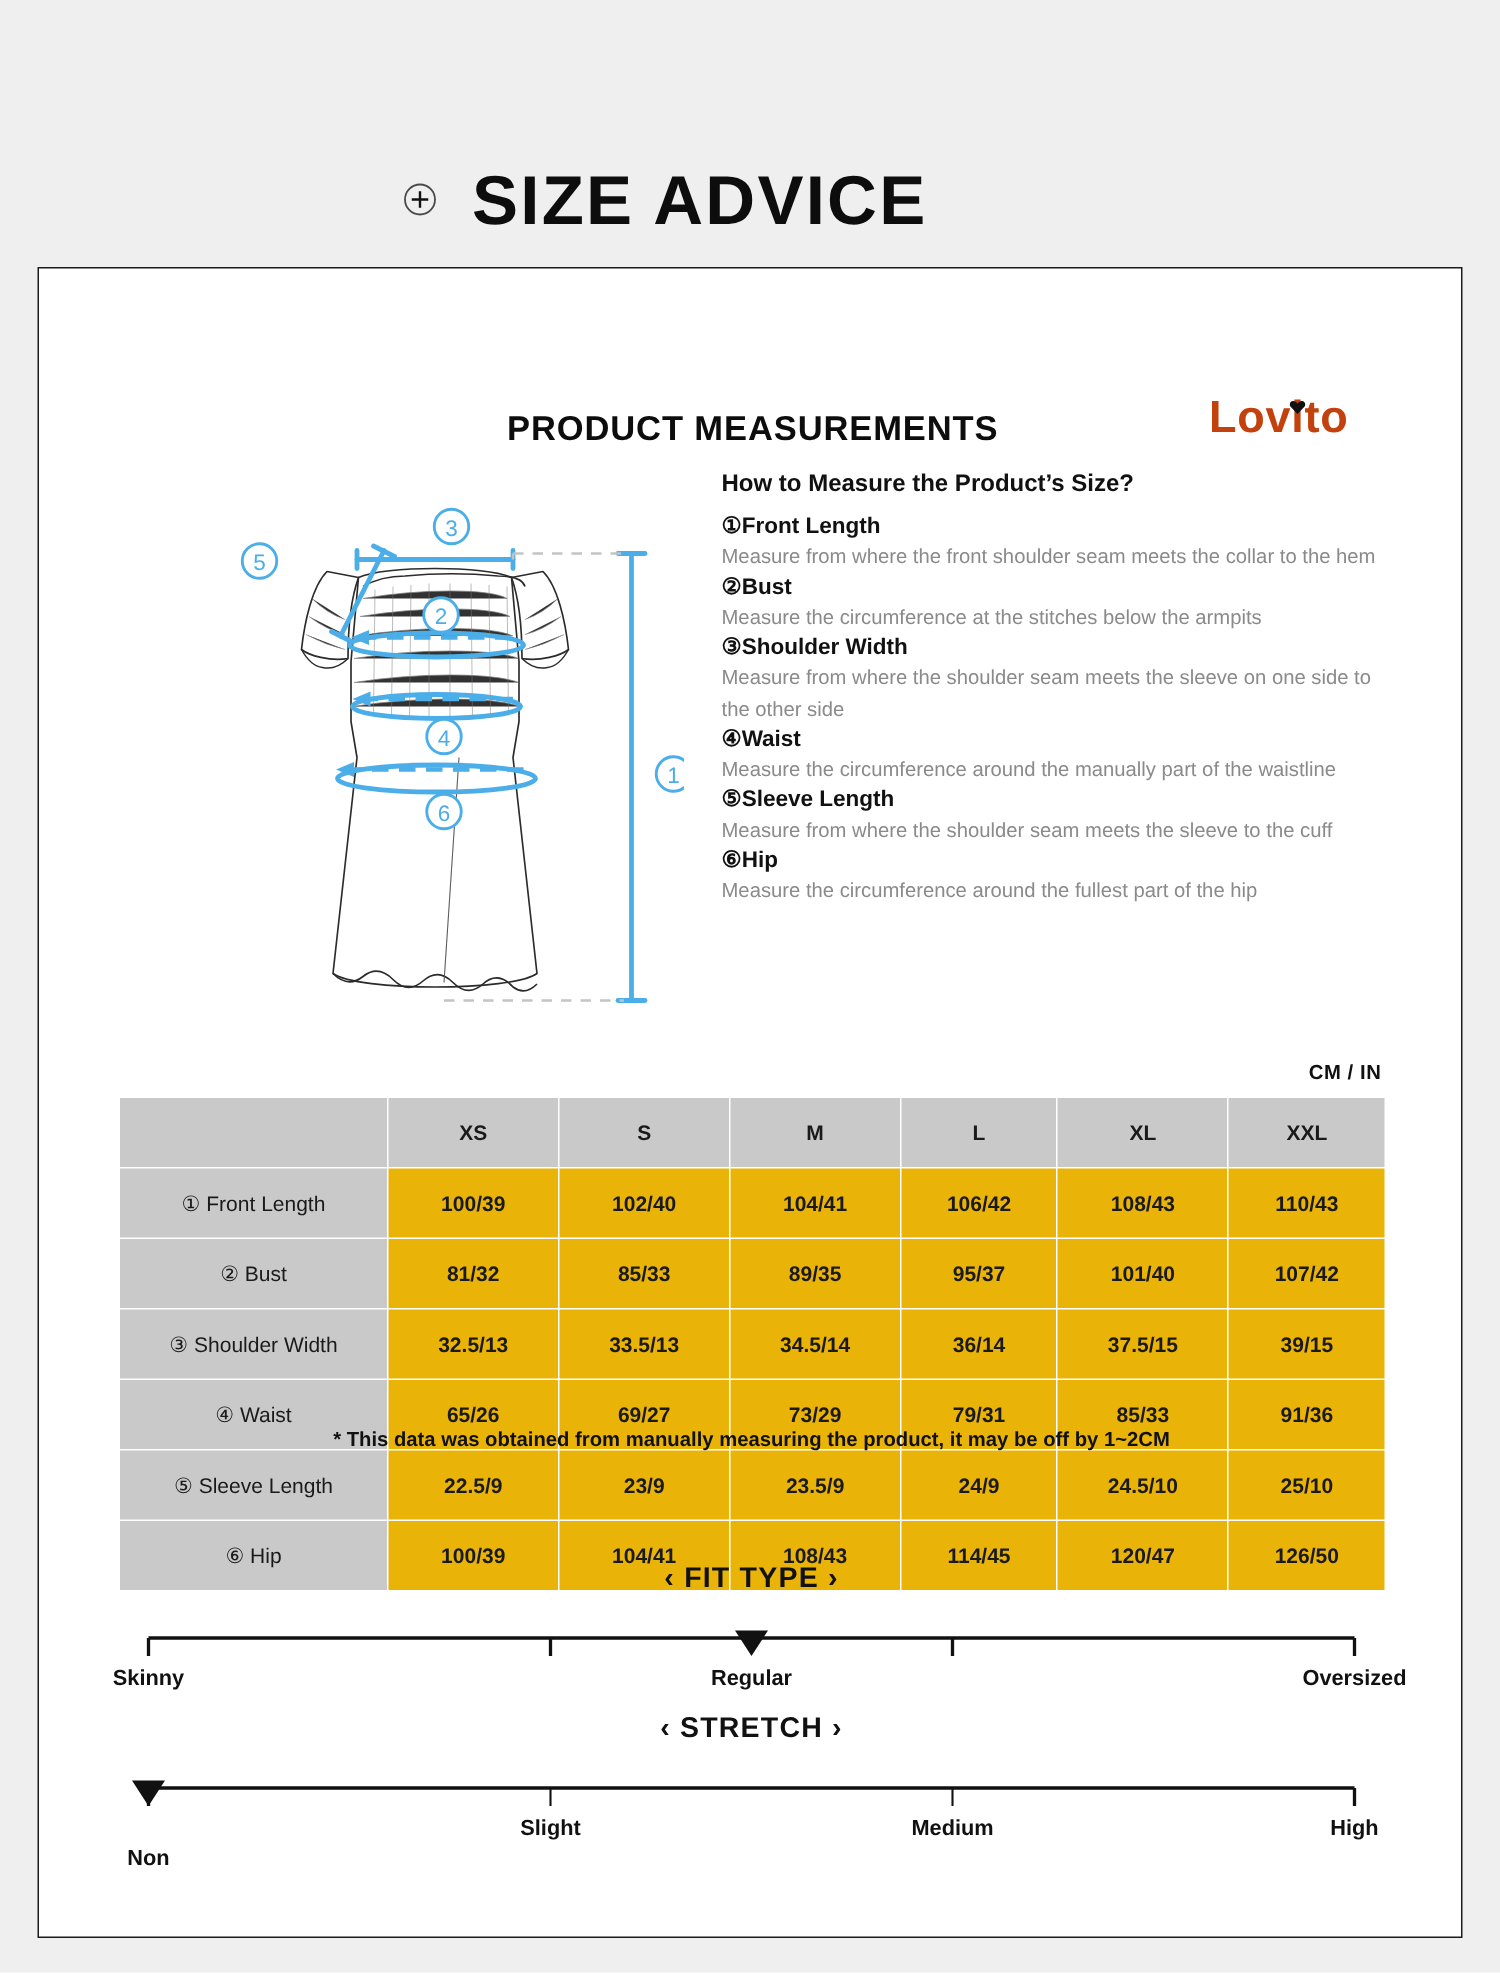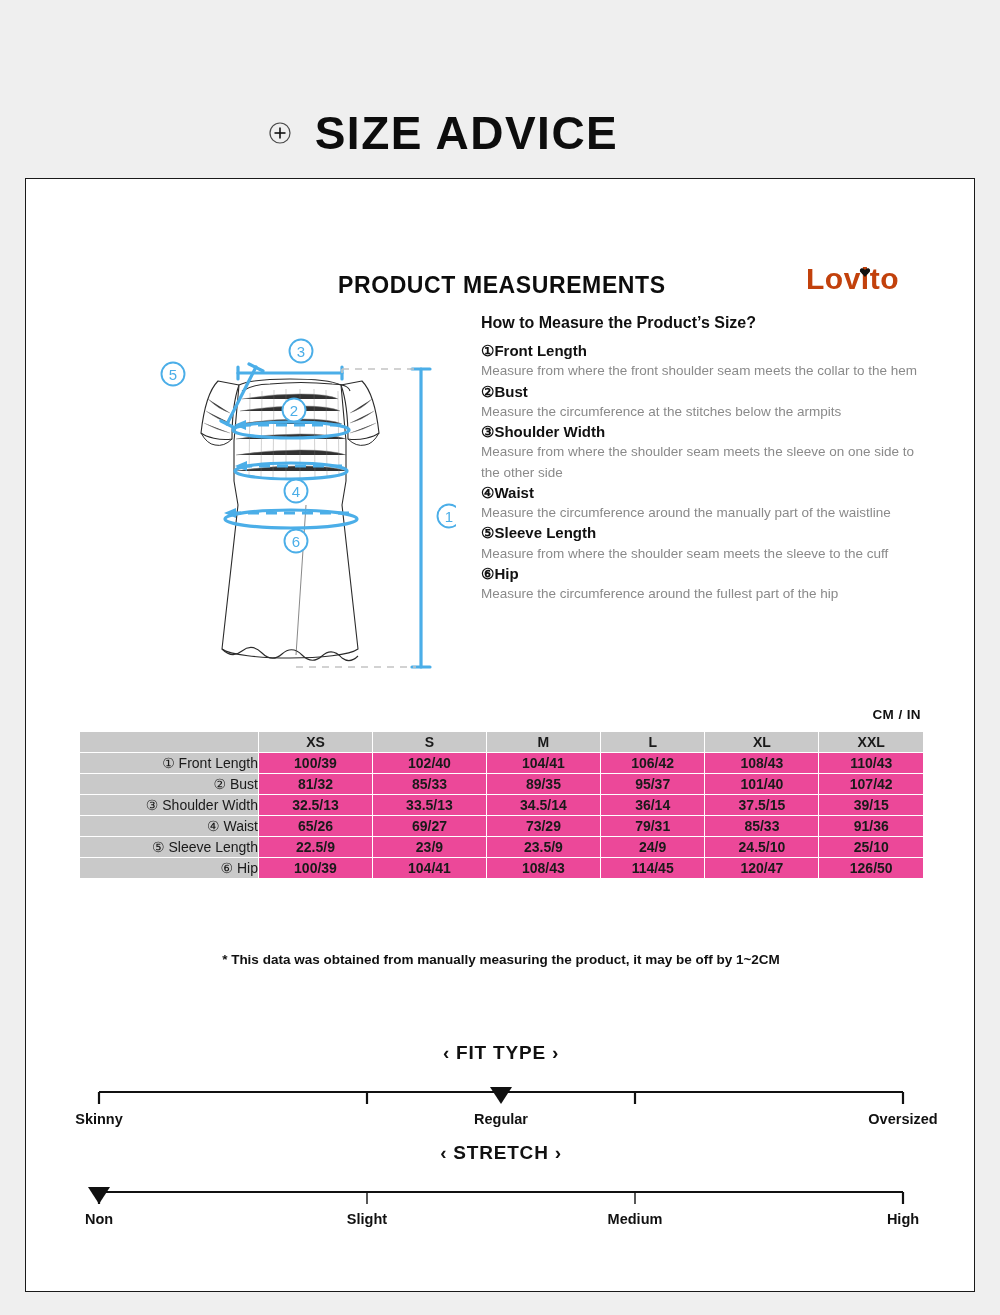--- a/index.html
+++ b/index.html
@@ -60,30 +60,30 @@
   
   .cmin {
     position: absolute; right: 53px; top: 528px;
     font-size: 13.5px; font-weight: bold; letter-spacing: .4px;
   }
   table.sizes {
     position: absolute; left: 53px; top: 552px;
     width: 845px; border-collapse: separate; border-spacing: 1.5px;
   }
   table.sizes th, table.sizes td {
-    height: 20px; text-align: center; font-size: 14px; font-weight: bold;
+    height: 46px; text-align: center; font-size: 14px; font-weight: bold;
     color: #1a1a1a; padding: 0;
   }
   table.sizes th.corner { background: #c9c9c9; width: 178px; }
   table.sizes th.size { background: #c9c9c9; }
   table.sizes td.rowhead {
-    background: #c9c9c9; text-align: right; 
+    background: #c9c9c9; text-align: center; 
     font-weight: normal; font-size: 14px; margin-left: 20px;
   }
-  table.sizes td.val { background: #ec4899; }
+  table.sizes td.val { background: #eab308; }
 
   .note {
     position: absolute; left: 0; top: 773px; width: 950px;
     text-align: center; font-size: 13.5px; font-weight: bold; color: #111;
   }
 
   
   .scale-block { position: absolute; left: 0; width: 950px; }
   .scale-title {
     text-align: center; font-size: 19px; font-weight: bold;
@@ -368,20 +368,20 @@
       <svg width="950" height="36" viewBox="0 0 950 36">
         <line x1="73" y1="19" x2="877" y2="19" stroke="#111" stroke-width="2.2"></line>
         <line x1="73" y1="19" x2="73" y2="31" stroke="#111" stroke-width="2.2"></line>
         <line x1="341" y1="19" x2="341" y2="31" stroke="#111" stroke-width="1.4"></line>
         <line x1="609" y1="19" x2="609" y2="31" stroke="#111" stroke-width="1.4"></line>
         <line x1="877" y1="19" x2="877" y2="31" stroke="#111" stroke-width="2.2"></line>
         <path d="M62 14 L84 14 L73 31 Z" fill="#111"></path>
       </svg>
     </div>
     <div class="scale-labels">
-      <span style="left:73px;">Non</span>
+      <span style="left:73px;margin-top:20px;">Non</span>
       <span style="left:341px;">Slight</span>
       <span style="left:609px;">Medium</span>
       <span style="left:877px;">High</span>
     </div>
   </div>
 
 </div>
 
 </body></html>

